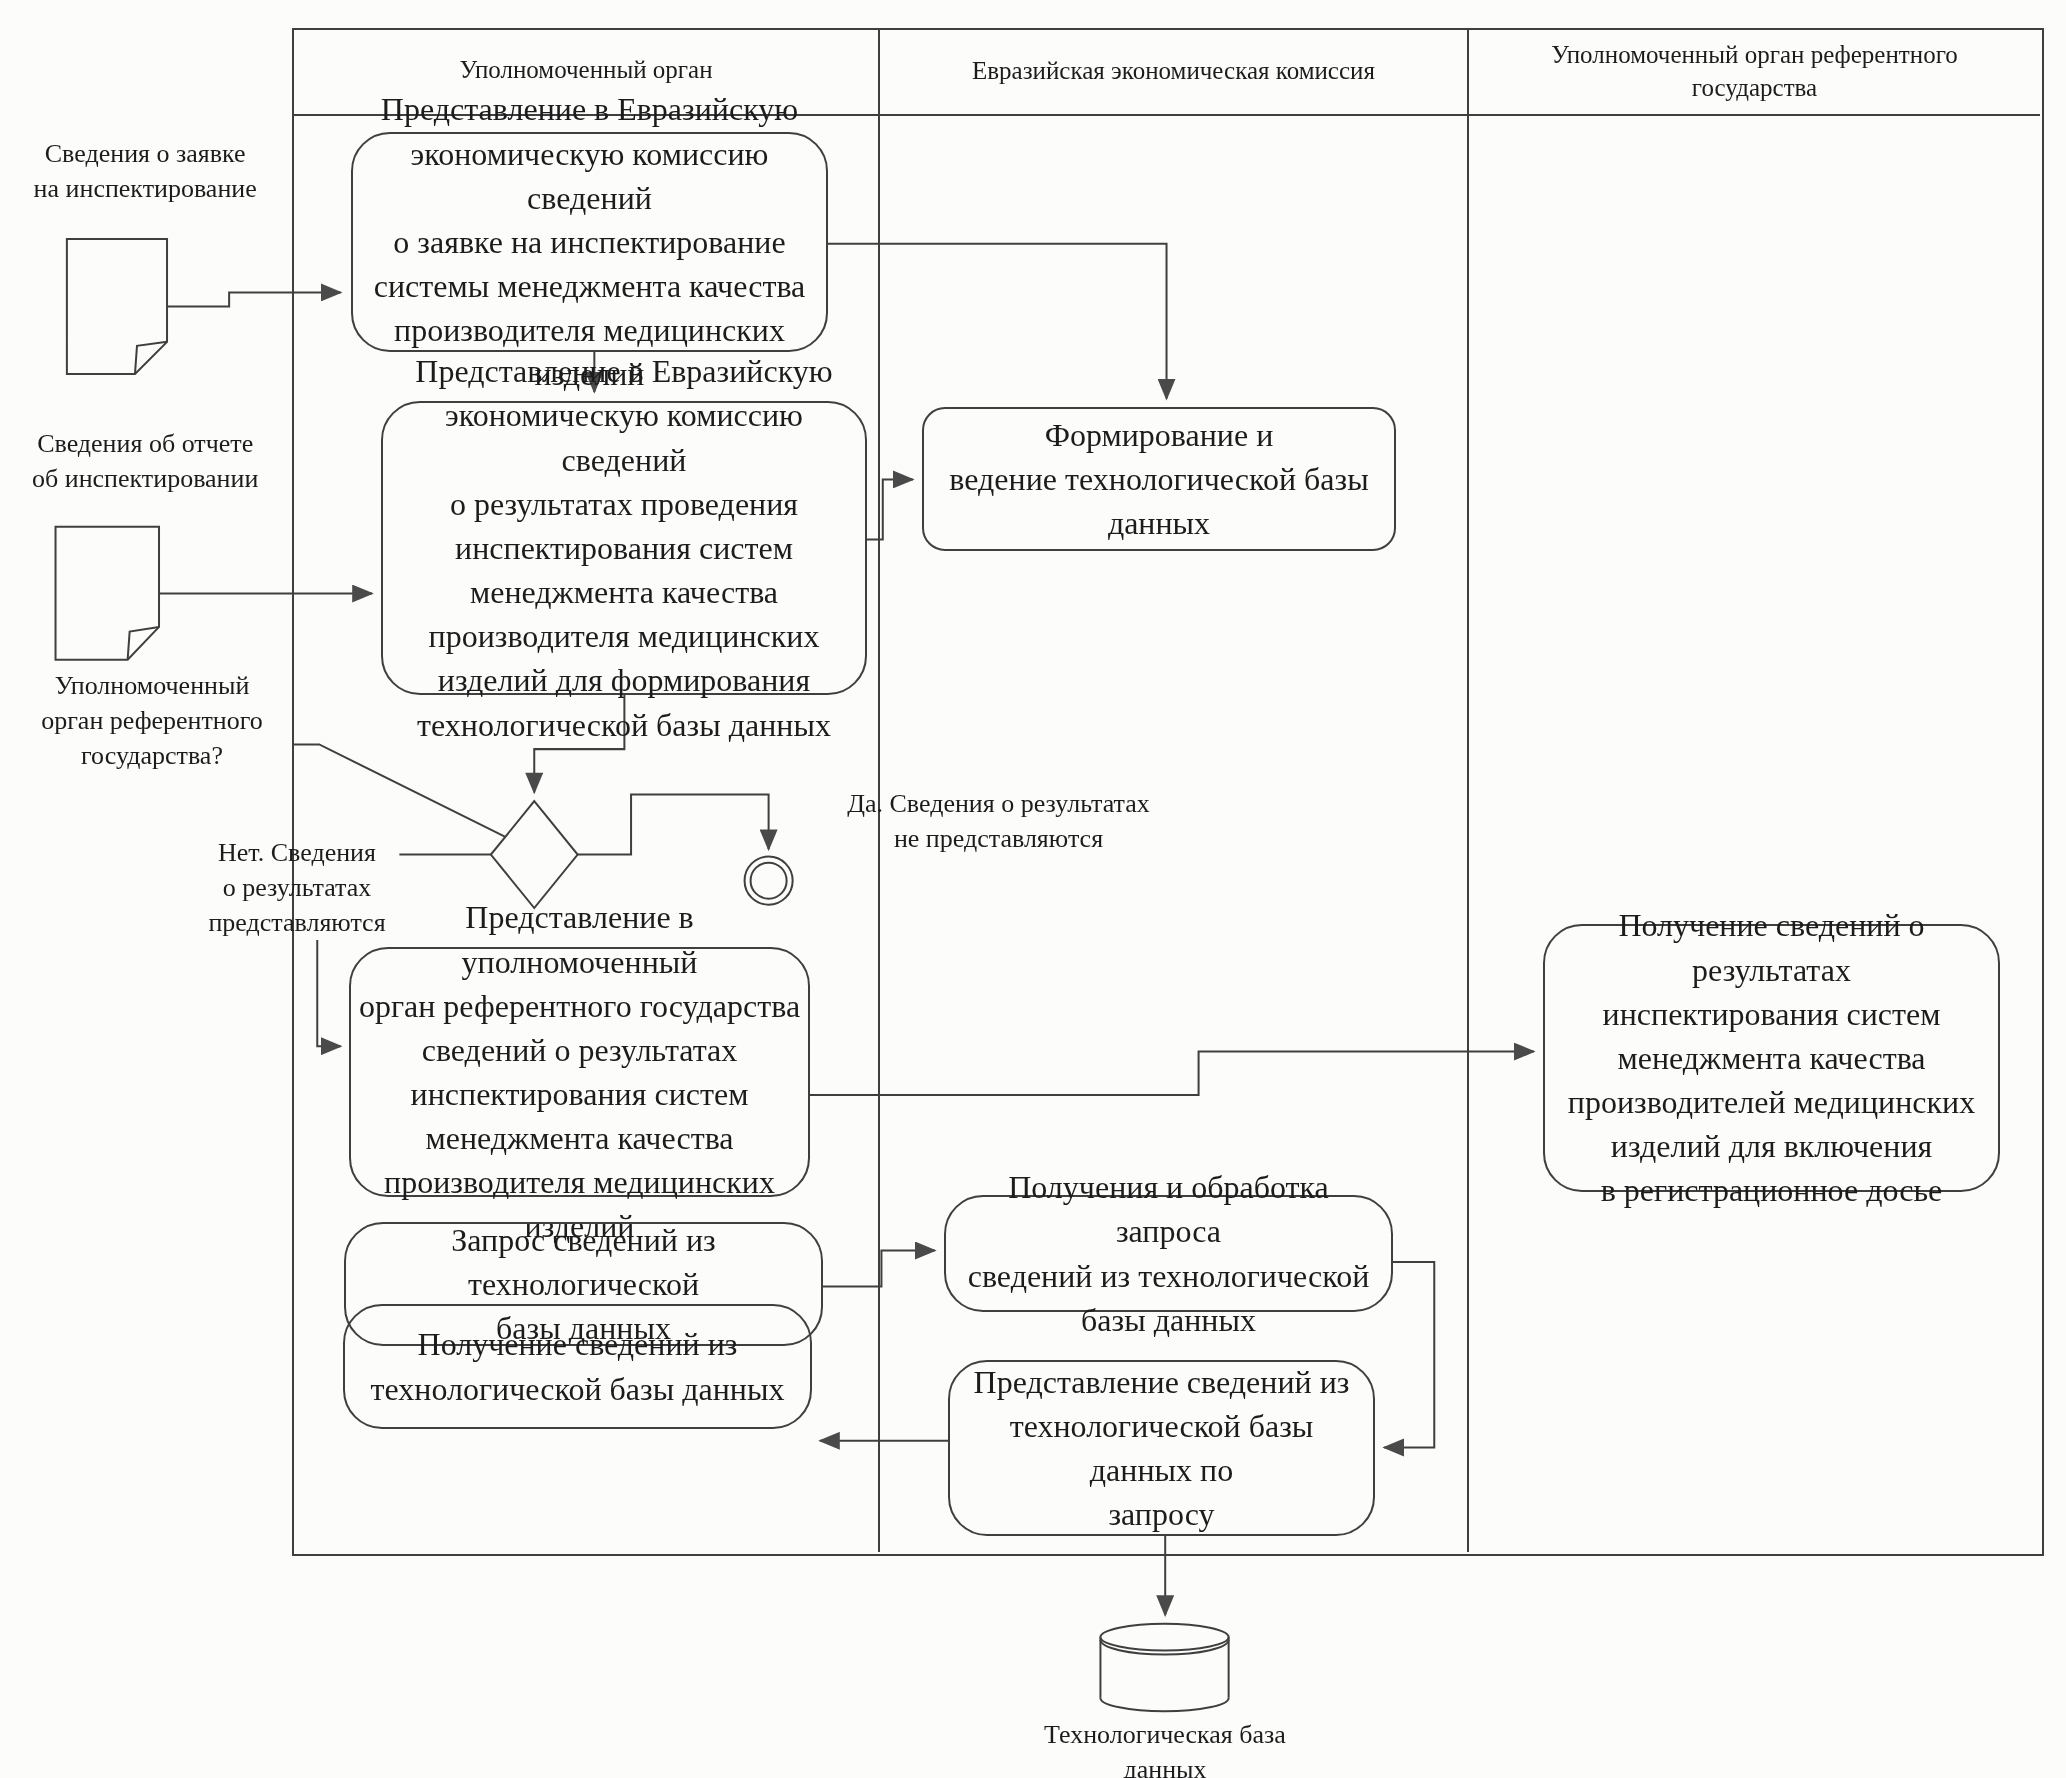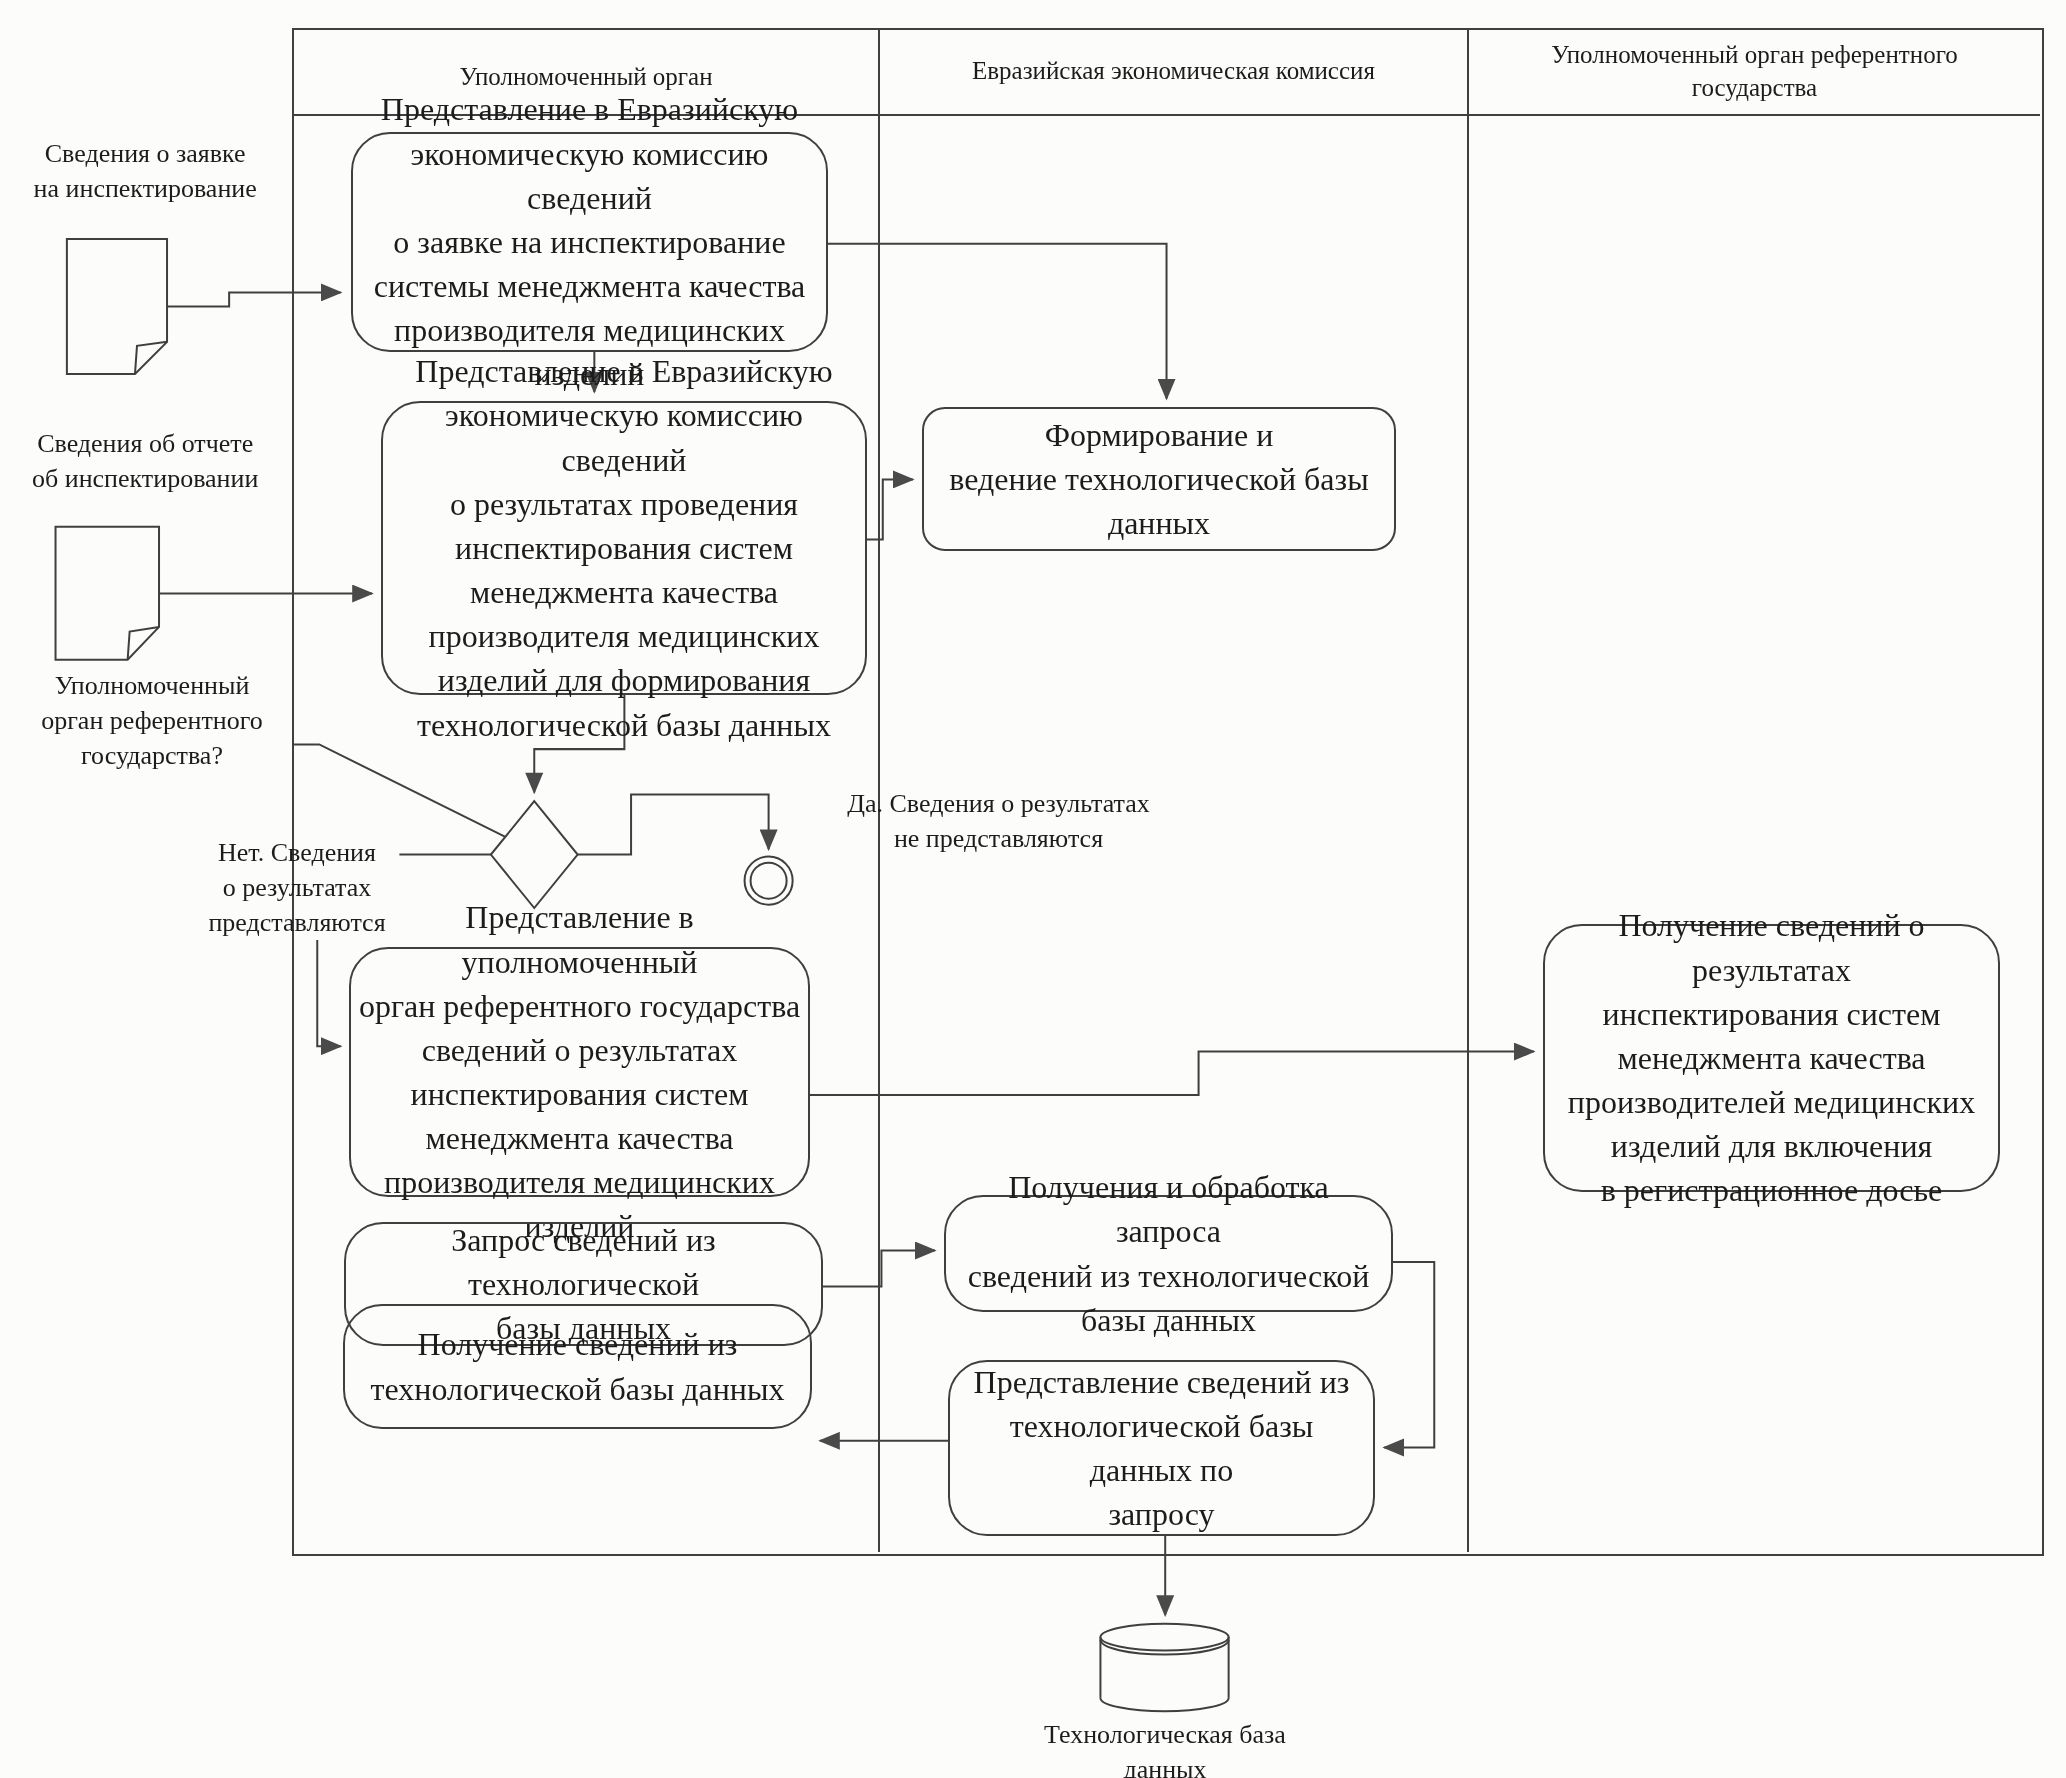--- a/index.html
+++ b/index.html
@@ -81,21 +81,21 @@
     <polyline points="2085,1890 2148,1890 2148,2168 2073,2168" marker-end="url(#arr)"></polyline>
     <polyline points="1420,2158 1228,2158" marker-end="url(#arr)"></polyline>
     <polyline points="1745,2300 1745,2419" marker-end="url(#arr)"></polyline>
   </svg>
 
   <div class="pool" style="left:292px;top:28px;width:1748px;height:1524px;"></div>
   <div class="hline" style="left:292px;top:114px;width:1748px;"></div>
   <div class="vline" style="left:878px;top:28px;height:1524px;"></div>
   <div class="vline" style="left:1467px;top:28px;height:1524px;"></div>
 
-  <div class="lane-title" style="left:294px;top:36px;width:584px;height:83px;">Уполномоченный орган</div>
+  <div class="lane-title" style="left:294px;top:29px;width:584px;height:83px;">Уполномоченный орган</div>
   <div class="lane-title" style="left:1469px;top:30px;width:571px;height:83px;">Уполномоченный орган референтного
 государства</div>
   <div class="lane-title" style="left:880px;top:30px;width:587px;height:83px;">Евразийская экономическая комиссия</div>
 
   <div class="node" style="left:351px;top:132px;width:477px;height:220px;">Представление в Евразийскую
 экономическую комиссию сведений
 о заявке на инспектирование
 системы менеджмента качества
 производителя медицинских
 изделий</div>

